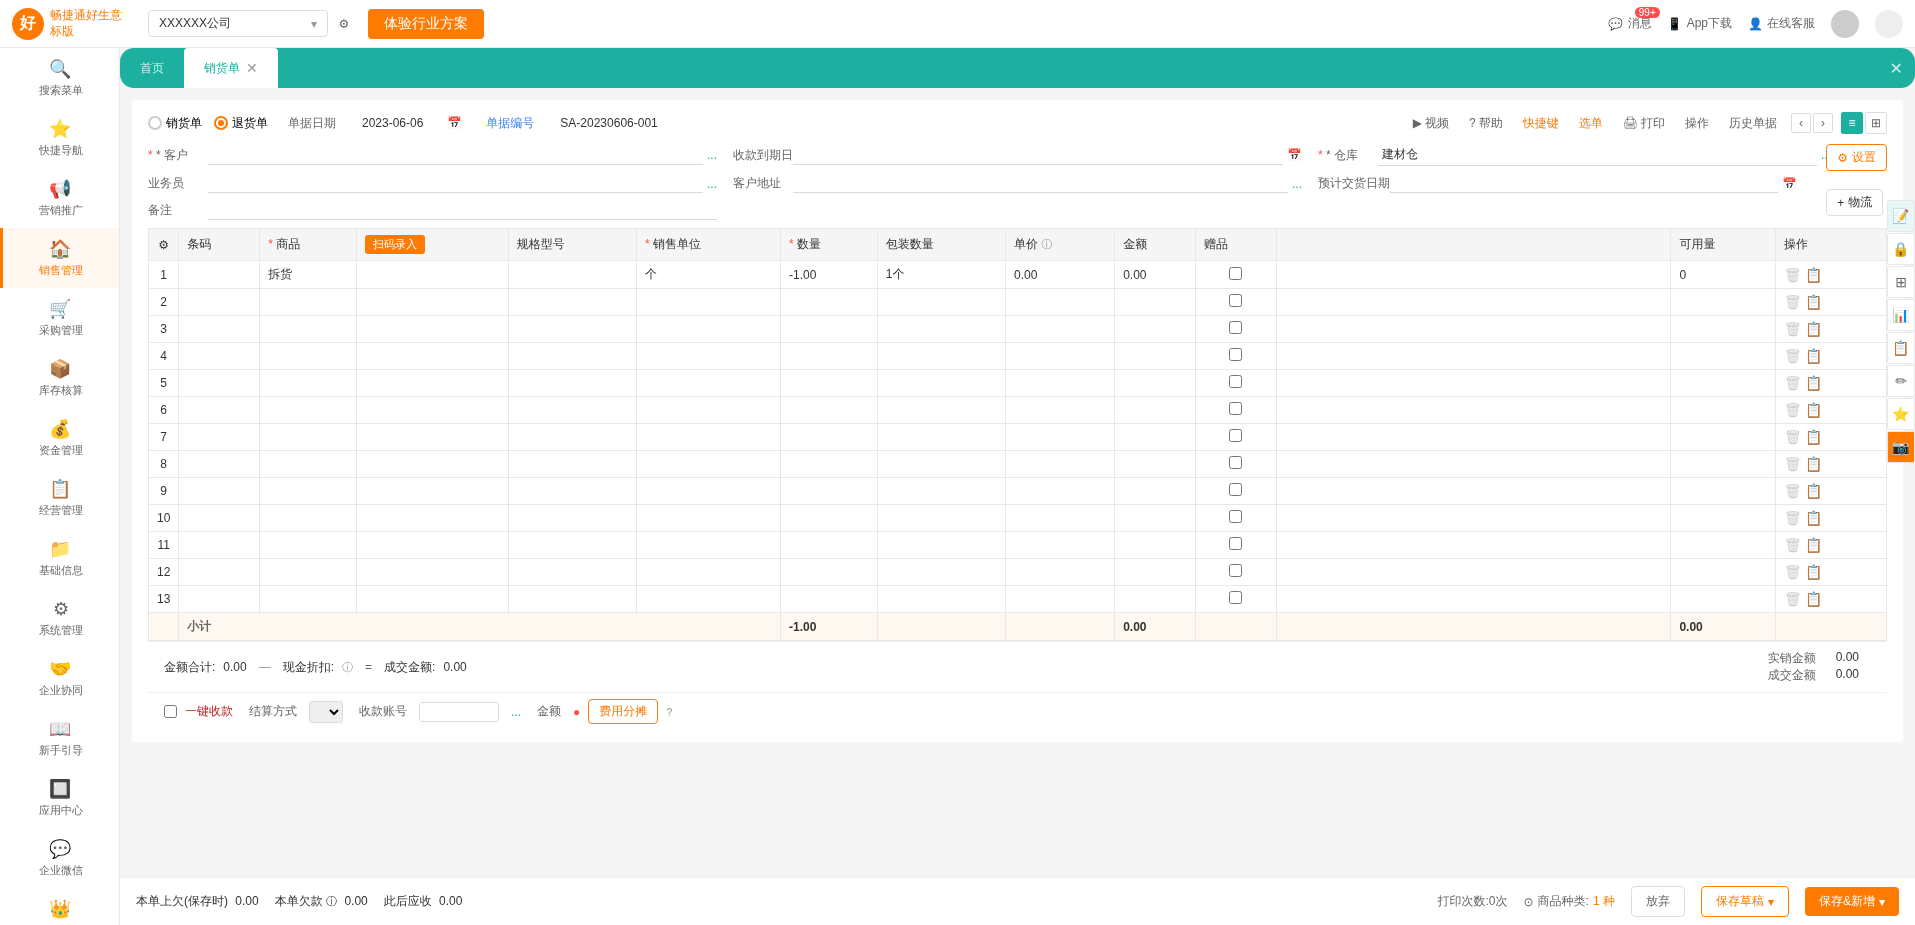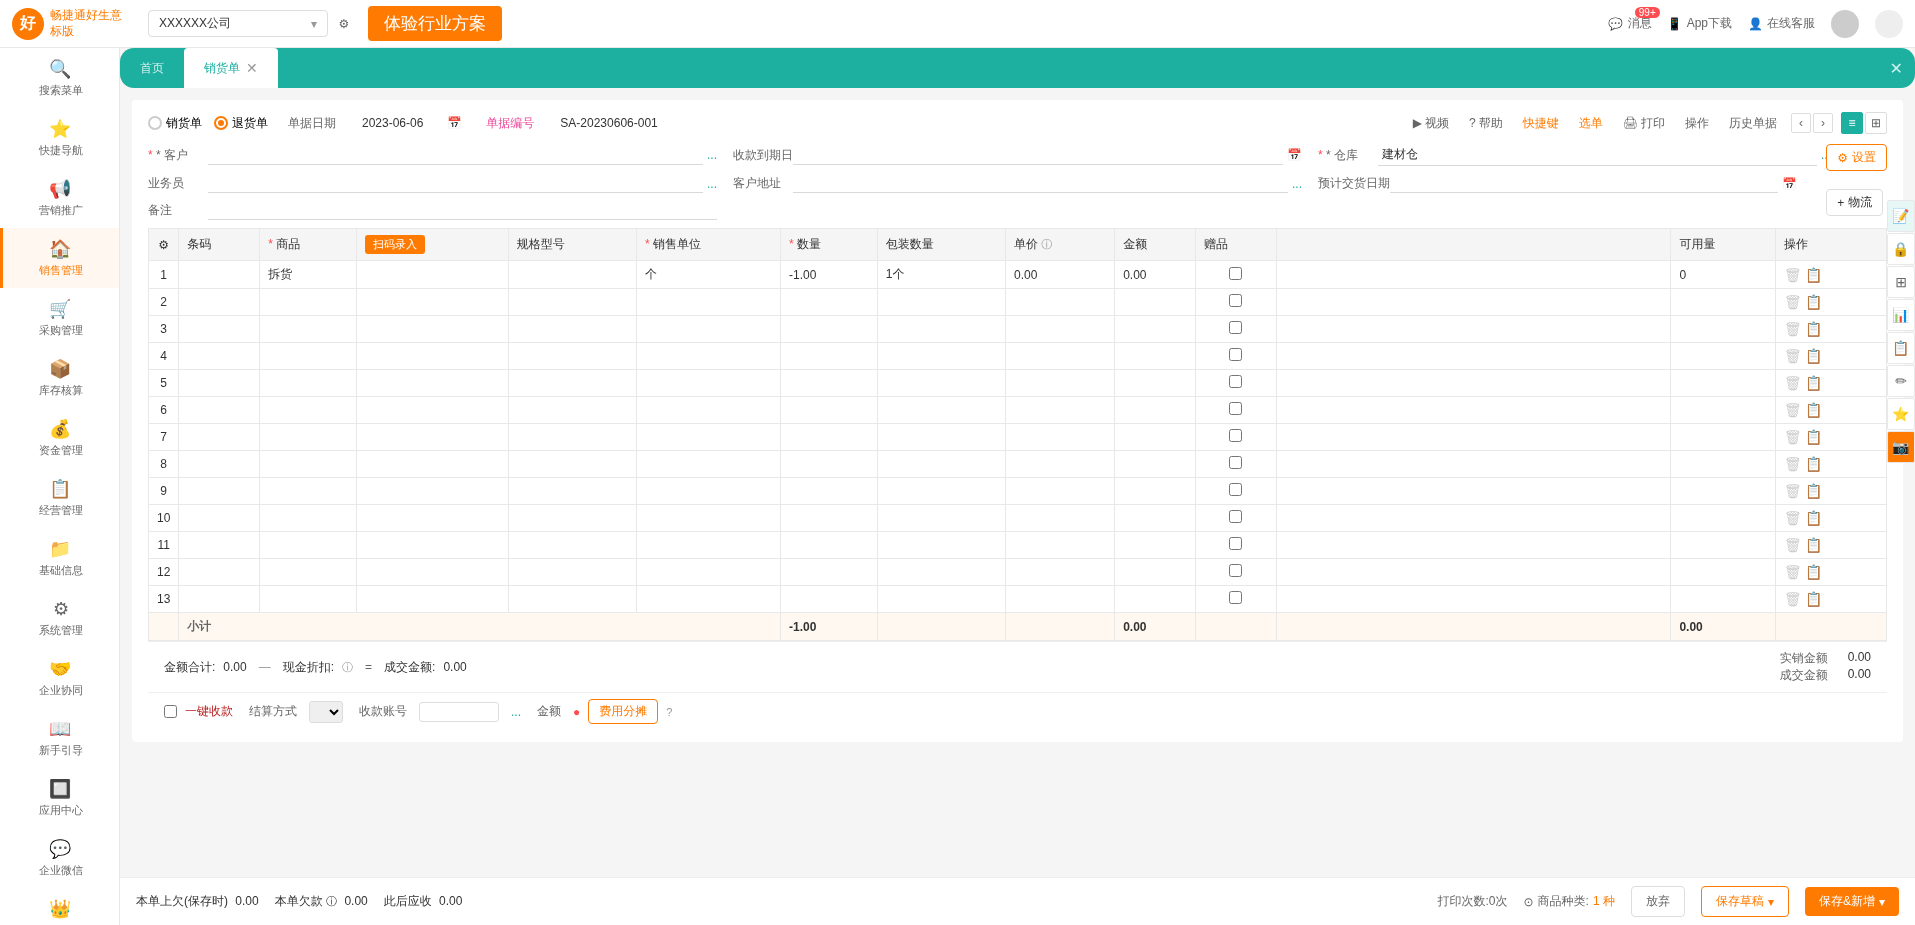--- a/index.html
+++ b/index.html
@@ -38,21 +38,21 @@
     .company-selector span { color: #333; }
     .company-selector .arrow { color: #999; margin-left: auto; }
     .gear-btn {
       width: 32px; height: 32px;
       display: flex; align-items: center; justify-content: center;
       color: #666; cursor: pointer; border-radius: 4px;
     }
     .trial-btn {
       background: #ff7a00; color: #fff;
       border: none; border-radius: 4px;
-      padding: 6px 16px; cursor: pointer; font-size: 17px; margin-left: 8px;
+      padding: 6px 16px; cursor: pointer; font-size: 14px; margin-left: 8px;
     }
     .top-right {
       margin-left: auto;
       display: flex; align-items: center; gap: 16px;
     }
     .top-right-item {
       display: flex; align-items: center; gap: 4px;
       color: #666; cursor: pointer; position: relative;
     }
     .badge {
@@ -245,21 +245,21 @@
     .save-new-btn {
       background: #ff7a00; border: none; color: #fff;
       border-radius: 4px; padding: 6px 14px; cursor: pointer;
       display: flex; align-items: center; gap: 4px;
     }
     .discard-btn {
       background: #fff; border: 1px solid #ddd; color: #666;
       border-radius: 4px; padding: 6px 14px; cursor: pointer;
     }
     .amount-summary {
-      text-align: center; margin-right: 0;
+      text-align: center; margin-right: 12px;
     }
     .amount-summary .row { display: flex; justify-content: space-between; gap: 20px; }
     .amount-summary .label { color: #666; }
     .amount-summary .value { color: #333; }
 
     .settings-btn {
       position: absolute; right: 36px; top: 130px;
       background: #fff; border: 1px solid #ff7a00; color: #ff7a00;
       border-radius: 4px; padding: 4px 10px; cursor: pointer; font-size: 12px;
       display: flex; align-items: center; gap: 4px; z-index: 10;
@@ -404,21 +404,21 @@
             <div class="radio-circle checked"></div>
             <span>退货单</span>
           </label>
         </div>
         <div class="date-field">
           <span style="color:#666;margin-left:12px;">单据日期</span>
           <span style="color:#333;margin-left:6px;font-weight:500;">2023-06-06</span>
           <span class="calendar-icon" style="margin-left:4px;">📅</span>
         </div>
         <div class="date-field">
-          <span style="color:#ec4899;margin-left:16px;">单据编号</span>
+          <span style="color:#3b82f6;margin-left:16px;">单据编号</span>
           <span style="color:#333;margin-left:6px;font-weight:500;">SA-20230606-001</span>
         </div>
         <div class="toolbar-right">
           <div class="toolbar-btn">
             <span>▶</span>
             <span>视频</span>
           </div>
           <div class="toolbar-btn">
             <span>?</span>
             <span>帮助</span>

